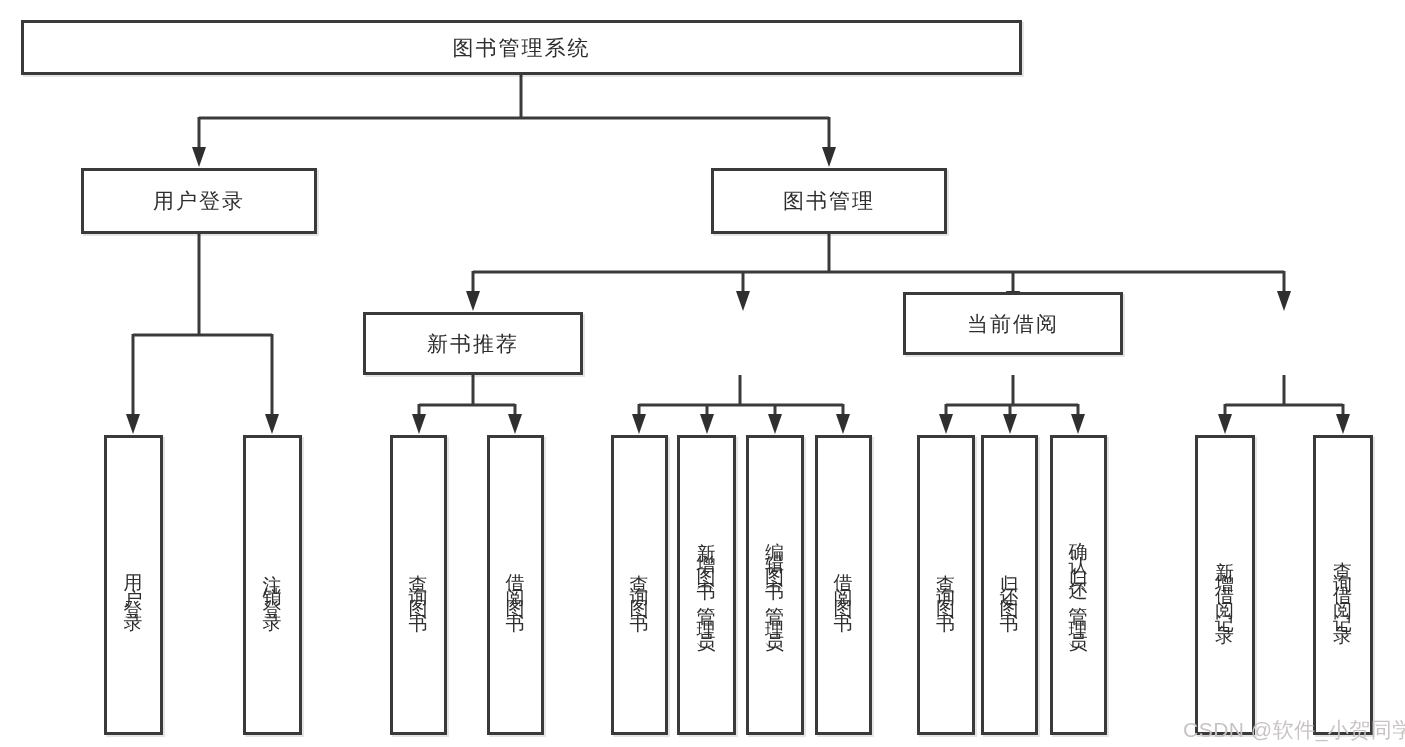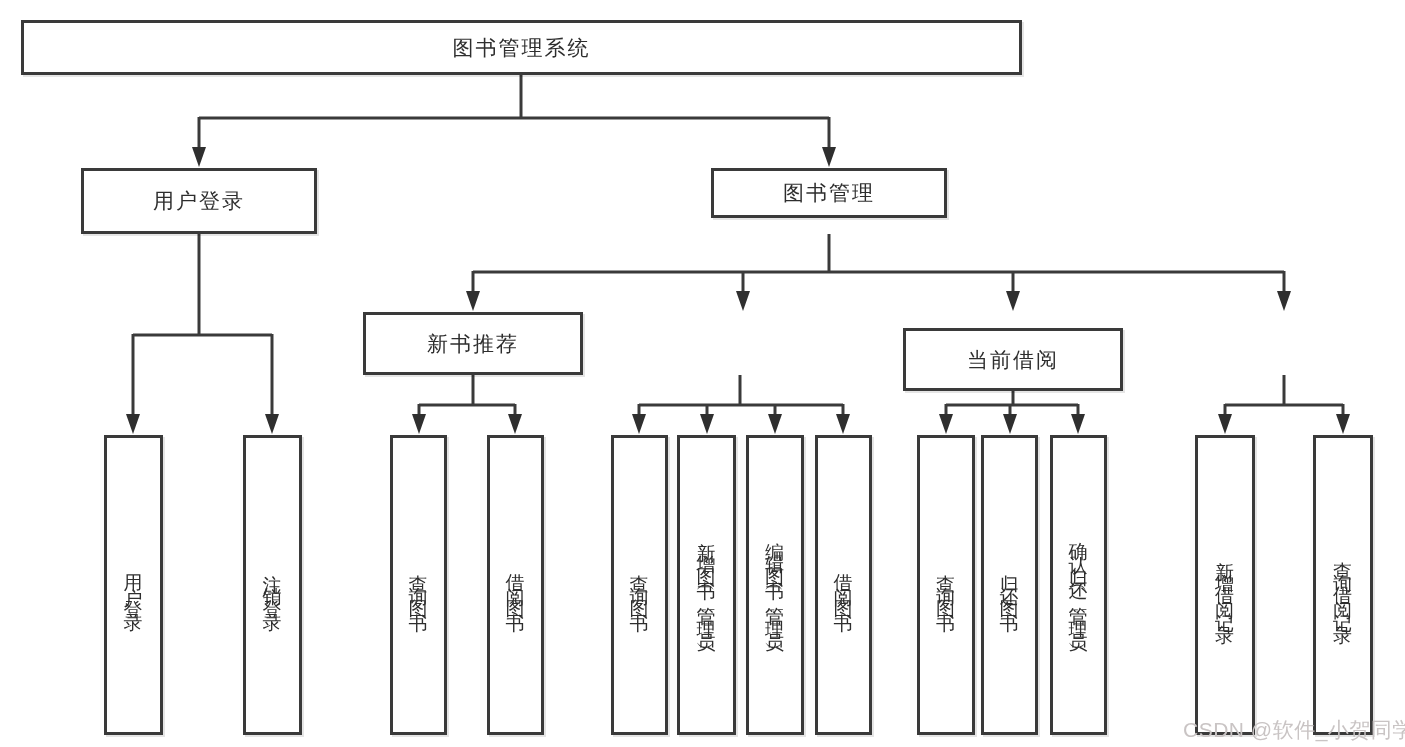--- a/index.html
+++ b/index.html
@@ -31,24 +31,24 @@
     text-orientation:mixed;
     font-size:19px;
     letter-spacing:13px;
     color:#2e2e2e;
     line-height:1;
     white-space:nowrap;
   }
   
   #root-box      {left:21px;  top:13px;  width:1001px; height:55px;margin-top:7px;}
   #l2-user-login {left:81px;  top:168px; width:236px;  height:66px;}
-  #l2-book-mgmt  {left:711px; top:168px; width:236px;  height:50px;}
+  #l2-book-mgmt  {left:711px; top:168px; width:236px;  height:66px;}
   #l3-new-book   {left:363px; top:312px; width:220px;  height:63px;}
   #l3-book-borrow{left:632px; top:312px; width:215px;  height:63px;}
-  #l3-cur-borrow {left:903px; top:328px; width:220px;  height:63px;justify-content:center;}
+  #l3-cur-borrow {left:903px; top:292px; width:220px;  height:63px;justify-content:center;}
   #l3-borrow-rec {left:1172px;top:312px; width:223px;  height:63px;}
   .leaf{top:435px;height:300px;}
   #leaf-a1{left:104px; width:59px;}
   #leaf-a2{left:243px; width:59px;}
   #leaf-b1{left:390px; width:57px;}
   #leaf-b2{left:487px; width:57px;}
   #leaf-c1{left:611px; width:57px;}
   #leaf-c2{left:677px; width:59px;}
   #leaf-c3{left:746px; width:58px;}
   #leaf-c4{left:815px; width:57px;}

